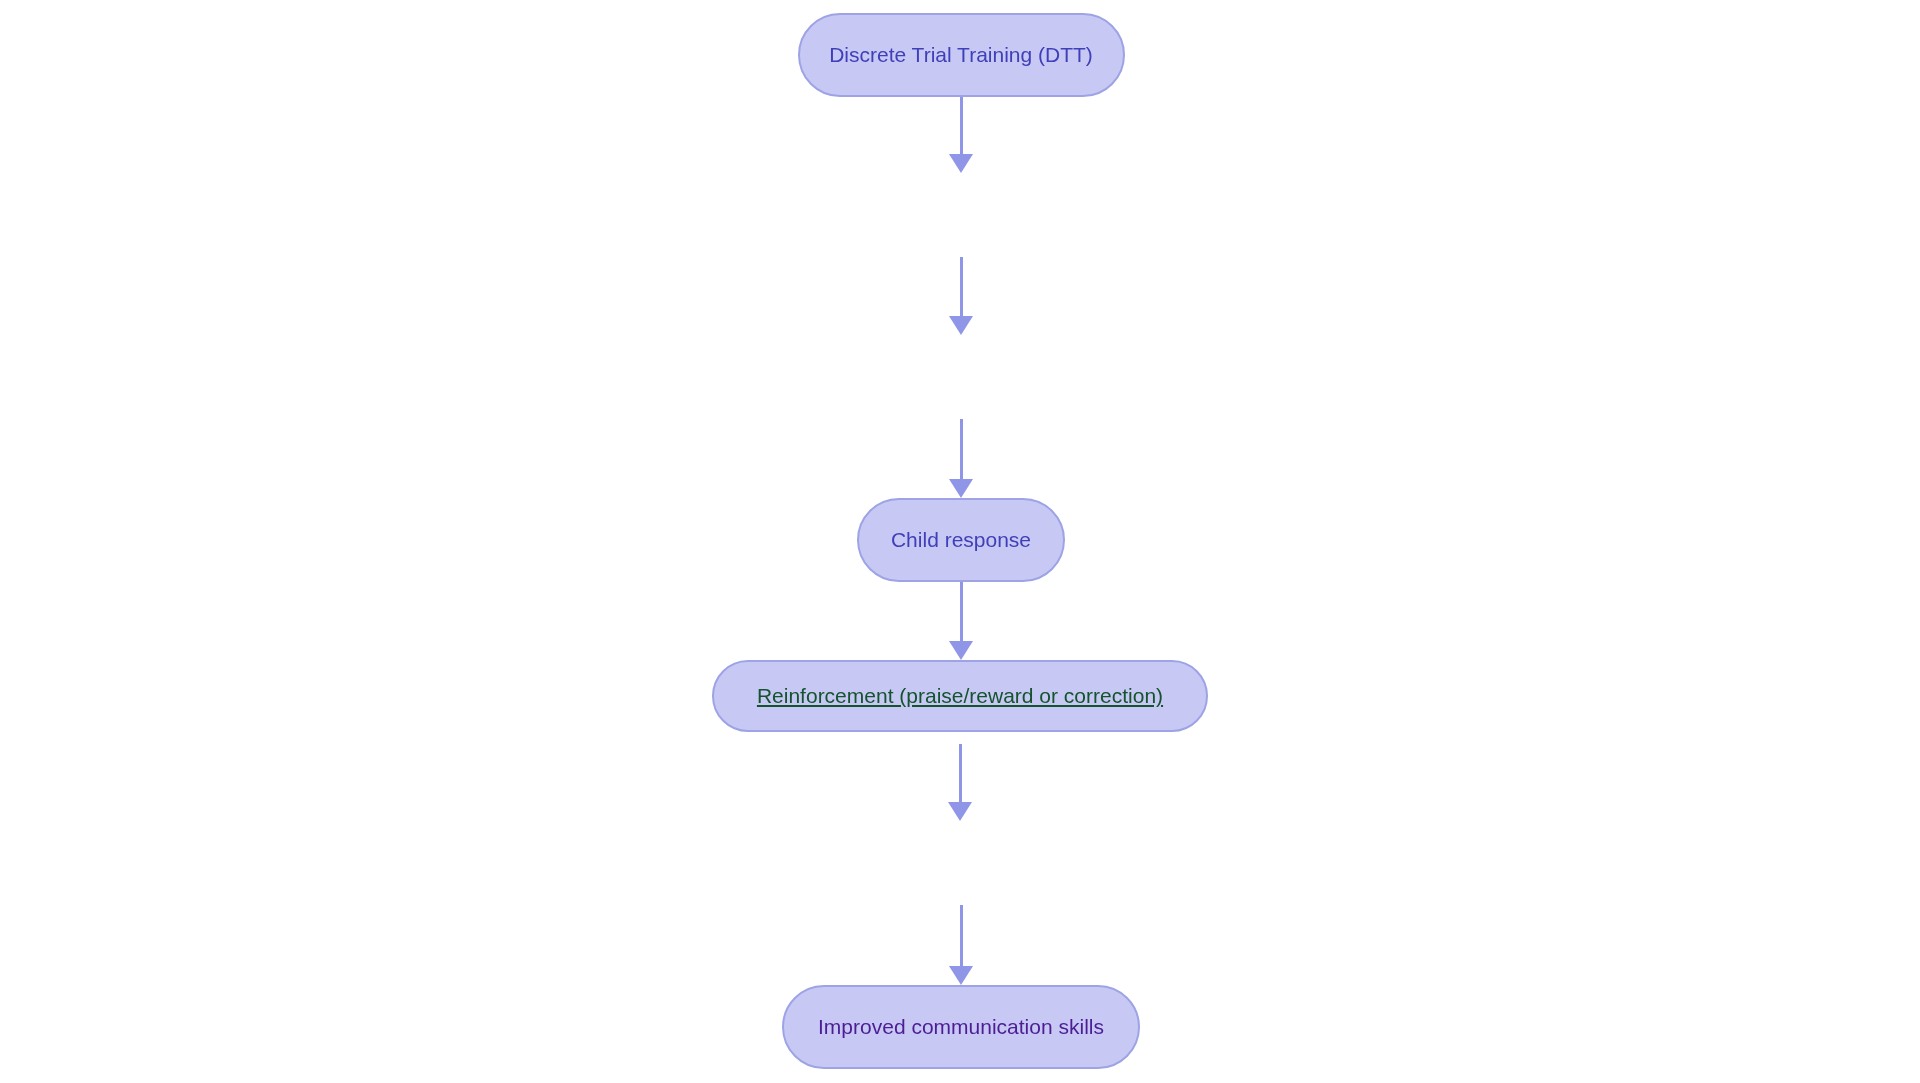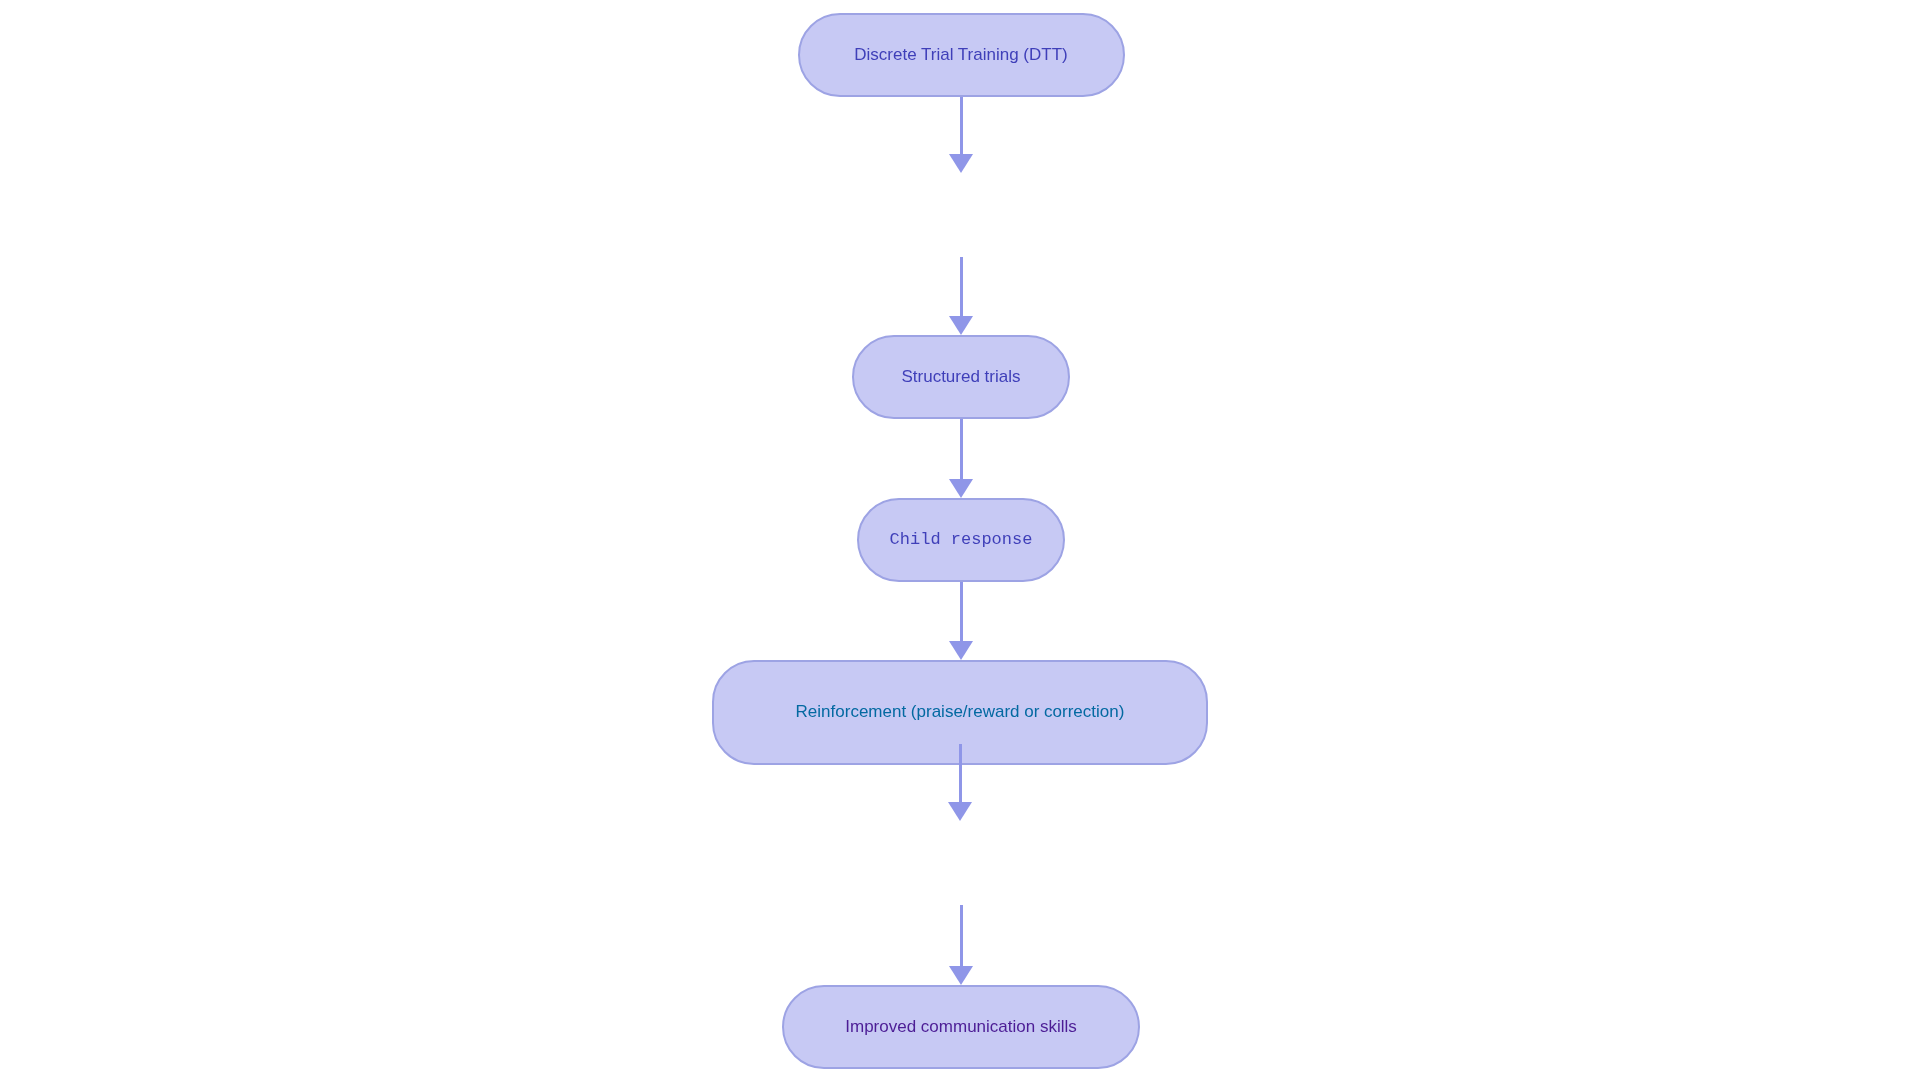--- a/index.html
+++ b/index.html
@@ -15,21 +15,21 @@
     font-family: "Liberation Sans", "DejaVu Sans", sans-serif;
   }
   .flow-node {
     position: absolute;
     box-sizing: border-box;
     border: 2px solid;
     display: flex;
     align-items: center;
     justify-content: center;
     text-align: center;
-    font-size: 17px;
+    font-size: 21px;
     line-height: 1.2;
     white-space: nowrap;
   }
   .arrow-line {
     position: absolute;
     width: 3px;
   }
   .arrow-head {
     position: absolute;
     width: 0;
@@ -40,27 +40,24 @@
     border-top-style: solid;
   }
 </style>
 </head>
 <body>
 
 <div class="canvas" style="background: rgb(255, 255, 255);">
     <div class="flow-node" style="left: 797.5px; top: 13px; width: 327px; height: 84px; border-radius: 42px; background: rgb(199, 201, 244); border-color: rgb(157, 163, 228); color: rgb(63, 63, 185);">
     <span>Discrete Trial Training (DTT)</span>
   </div>
-    <div class="flow-node" style="left: 852px; top: 335px; width: 218px; height: 84px; border-radius: 42px; background: rgb(199, 201, 244); border-color: rgb(157, 163, 228); color: rgb(63, 63, 185);">
-    <span>Structured trials</span>
-  </div>
-    <div class="flow-node" style="left: 857px; top: 498px; width: 208px; height: 84px; border-radius: 42px; background: rgb(199, 201, 244); border-color: rgb(157, 163, 228); color: rgb(63, 63, 185); font-family: Liberation Mono, monospace;">
+    <div class="flow-node" style="left: 857px; top: 498px; width: 208px; height: 84px; border-radius: 42px; background: rgb(199, 201, 244); border-color: rgb(157, 163, 228); color: rgb(63, 63, 185);">
     <span>Child response</span>
   </div>
-    <div class="flow-node" style="left: 712px; top: 660px; width: 496px; height: 105px; border-radius: 42px; background: rgb(199, 201, 244); border-color: rgb(157, 163, 228); color: #0369a1;">
+    <div class="flow-node" style="left: 712px; top: 660px; width: 496px; height: 72px; border-radius: 42px; background: rgb(199, 201, 244); border-color: rgb(157, 163, 228); color: #14532d; text-decoration: underline;">
     <span>Reinforcement (praise/reward or correction)</span>
   </div>
     <div class="flow-node" style="left: 782px; top: 985px; width: 358px; height: 84px; border-radius: 42px; background: rgb(199, 201, 244); border-color: rgb(157, 163, 228); color: #4c1d95;">
     <span>Improved communication skills</span>
   </div>
     <div class="arrow-line" style="left: 959.5px; top: 97px; height: 61px; background: rgb(143, 150, 232);"></div>
     <div class="arrow-head" style="left: 949px; top: 154px; border-top-color: rgb(143, 150, 232);"></div>
     <div class="arrow-line" style="left: 959.5px; top: 257px; height: 63px; background: rgb(143, 150, 232);"></div>
     <div class="arrow-head" style="left: 949px; top: 316px; border-top-color: rgb(143, 150, 232);"></div>
     <div class="arrow-line" style="left: 959.5px; top: 419px; height: 64px; background: rgb(143, 150, 232);"></div>

